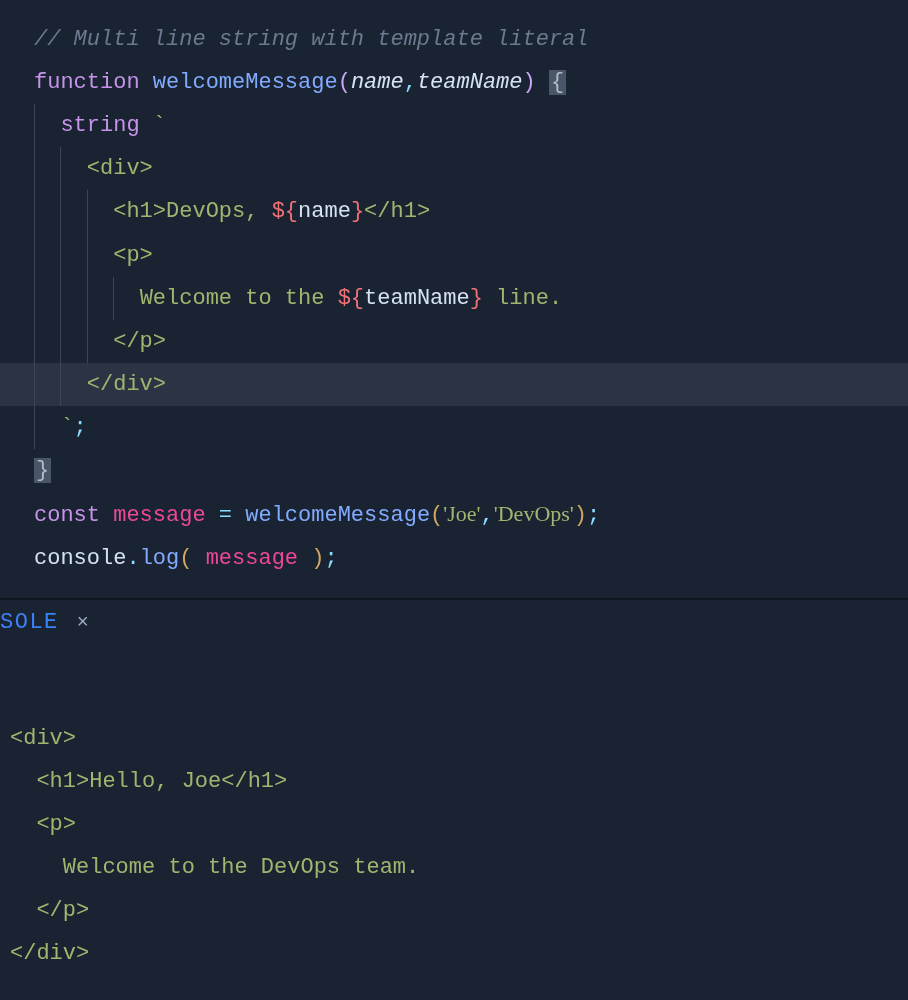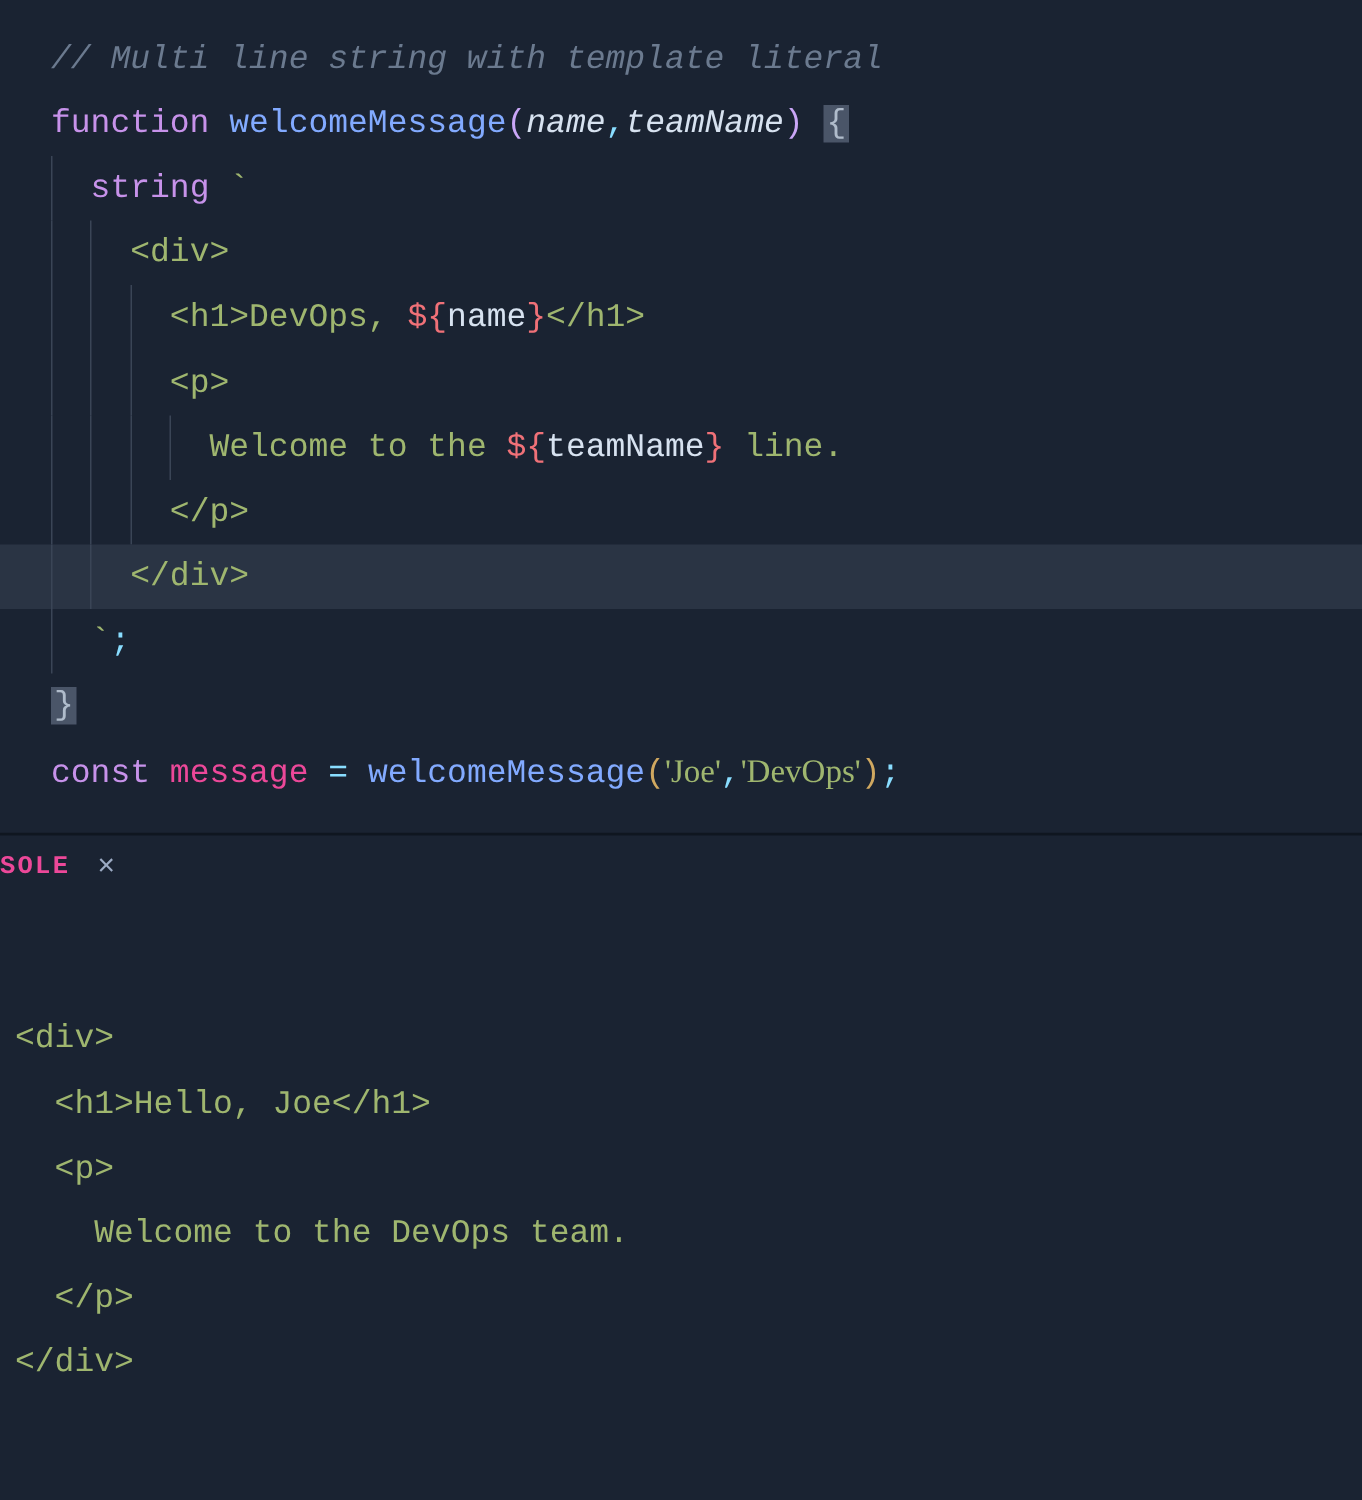--- a/index.html
+++ b/index.html
@@ -62,24 +62,24 @@
     border-top: 2px solid #0f1620;
     background: #1a2332;
   }
   .console-tabbar {
     display: flex;
     align-items: center;
     padding: 10px 0 10px 0;
     gap: 18px;
   }
   .console-tab {
-    color: #ec4899;
-    font-weight: bold;
+    color: #3b82f6;
+    font-weight: normal;
     letter-spacing: 1.5px;
-    font-size: 17px;
+    font-size: 22px;
   }
   .close-x {
     color: #9cabc4;
     font-size: 20px;
     font-weight: normal;
     cursor: pointer;
   }
   .console-output {
     padding: 28px 0 0 10px;
     color: #9fb66f;
@@ -110,20 +110,21 @@
 <div class="code-line"><span class="guide"></span>  <span class="guide"></span>  <span class="guide"></span>  <span class="tmpl-str">&lt;/p&gt;</span></div>
 
 <div class="code-line highlight-line"><span class="guide"></span>  <span class="guide"></span>  <span class="tmpl-str">&lt;/div&gt;</span></div>
 
 <div class="code-line"><span class="guide"></span>  <span class="tick">`</span><span class="punct">;</span></div>
 
 <div class="code-line"><span class="brace-hl">}</span></div>
 
 <div class="code-line"><span class="const-kw">const</span> <span class="varname">message</span> <span class="op">=</span> <span class="func-name">welcomeMessage</span><span class="paren2">(</span><span class="string">'Joe'</span><span class="punct">,</span><span class="string">'DevOps'</span><span class="paren2">)</span><span class="punct">;</span></div>
 
+<div class="code-line"><span class="obj">console</span><span class="punct">.</span><span class="method">log</span><span class="paren2">(</span> <span class="varname">message</span> <span class="paren2">)</span><span class="punct">;</span></div>
 
 </div>
 
 <div class="console-panel">
   <div class="console-tabbar">
     <span class="console-tab">SOLE</span>
     <span class="close-x">×</span>
   </div>
   <div class="console-output">
 &lt;div&gt;

